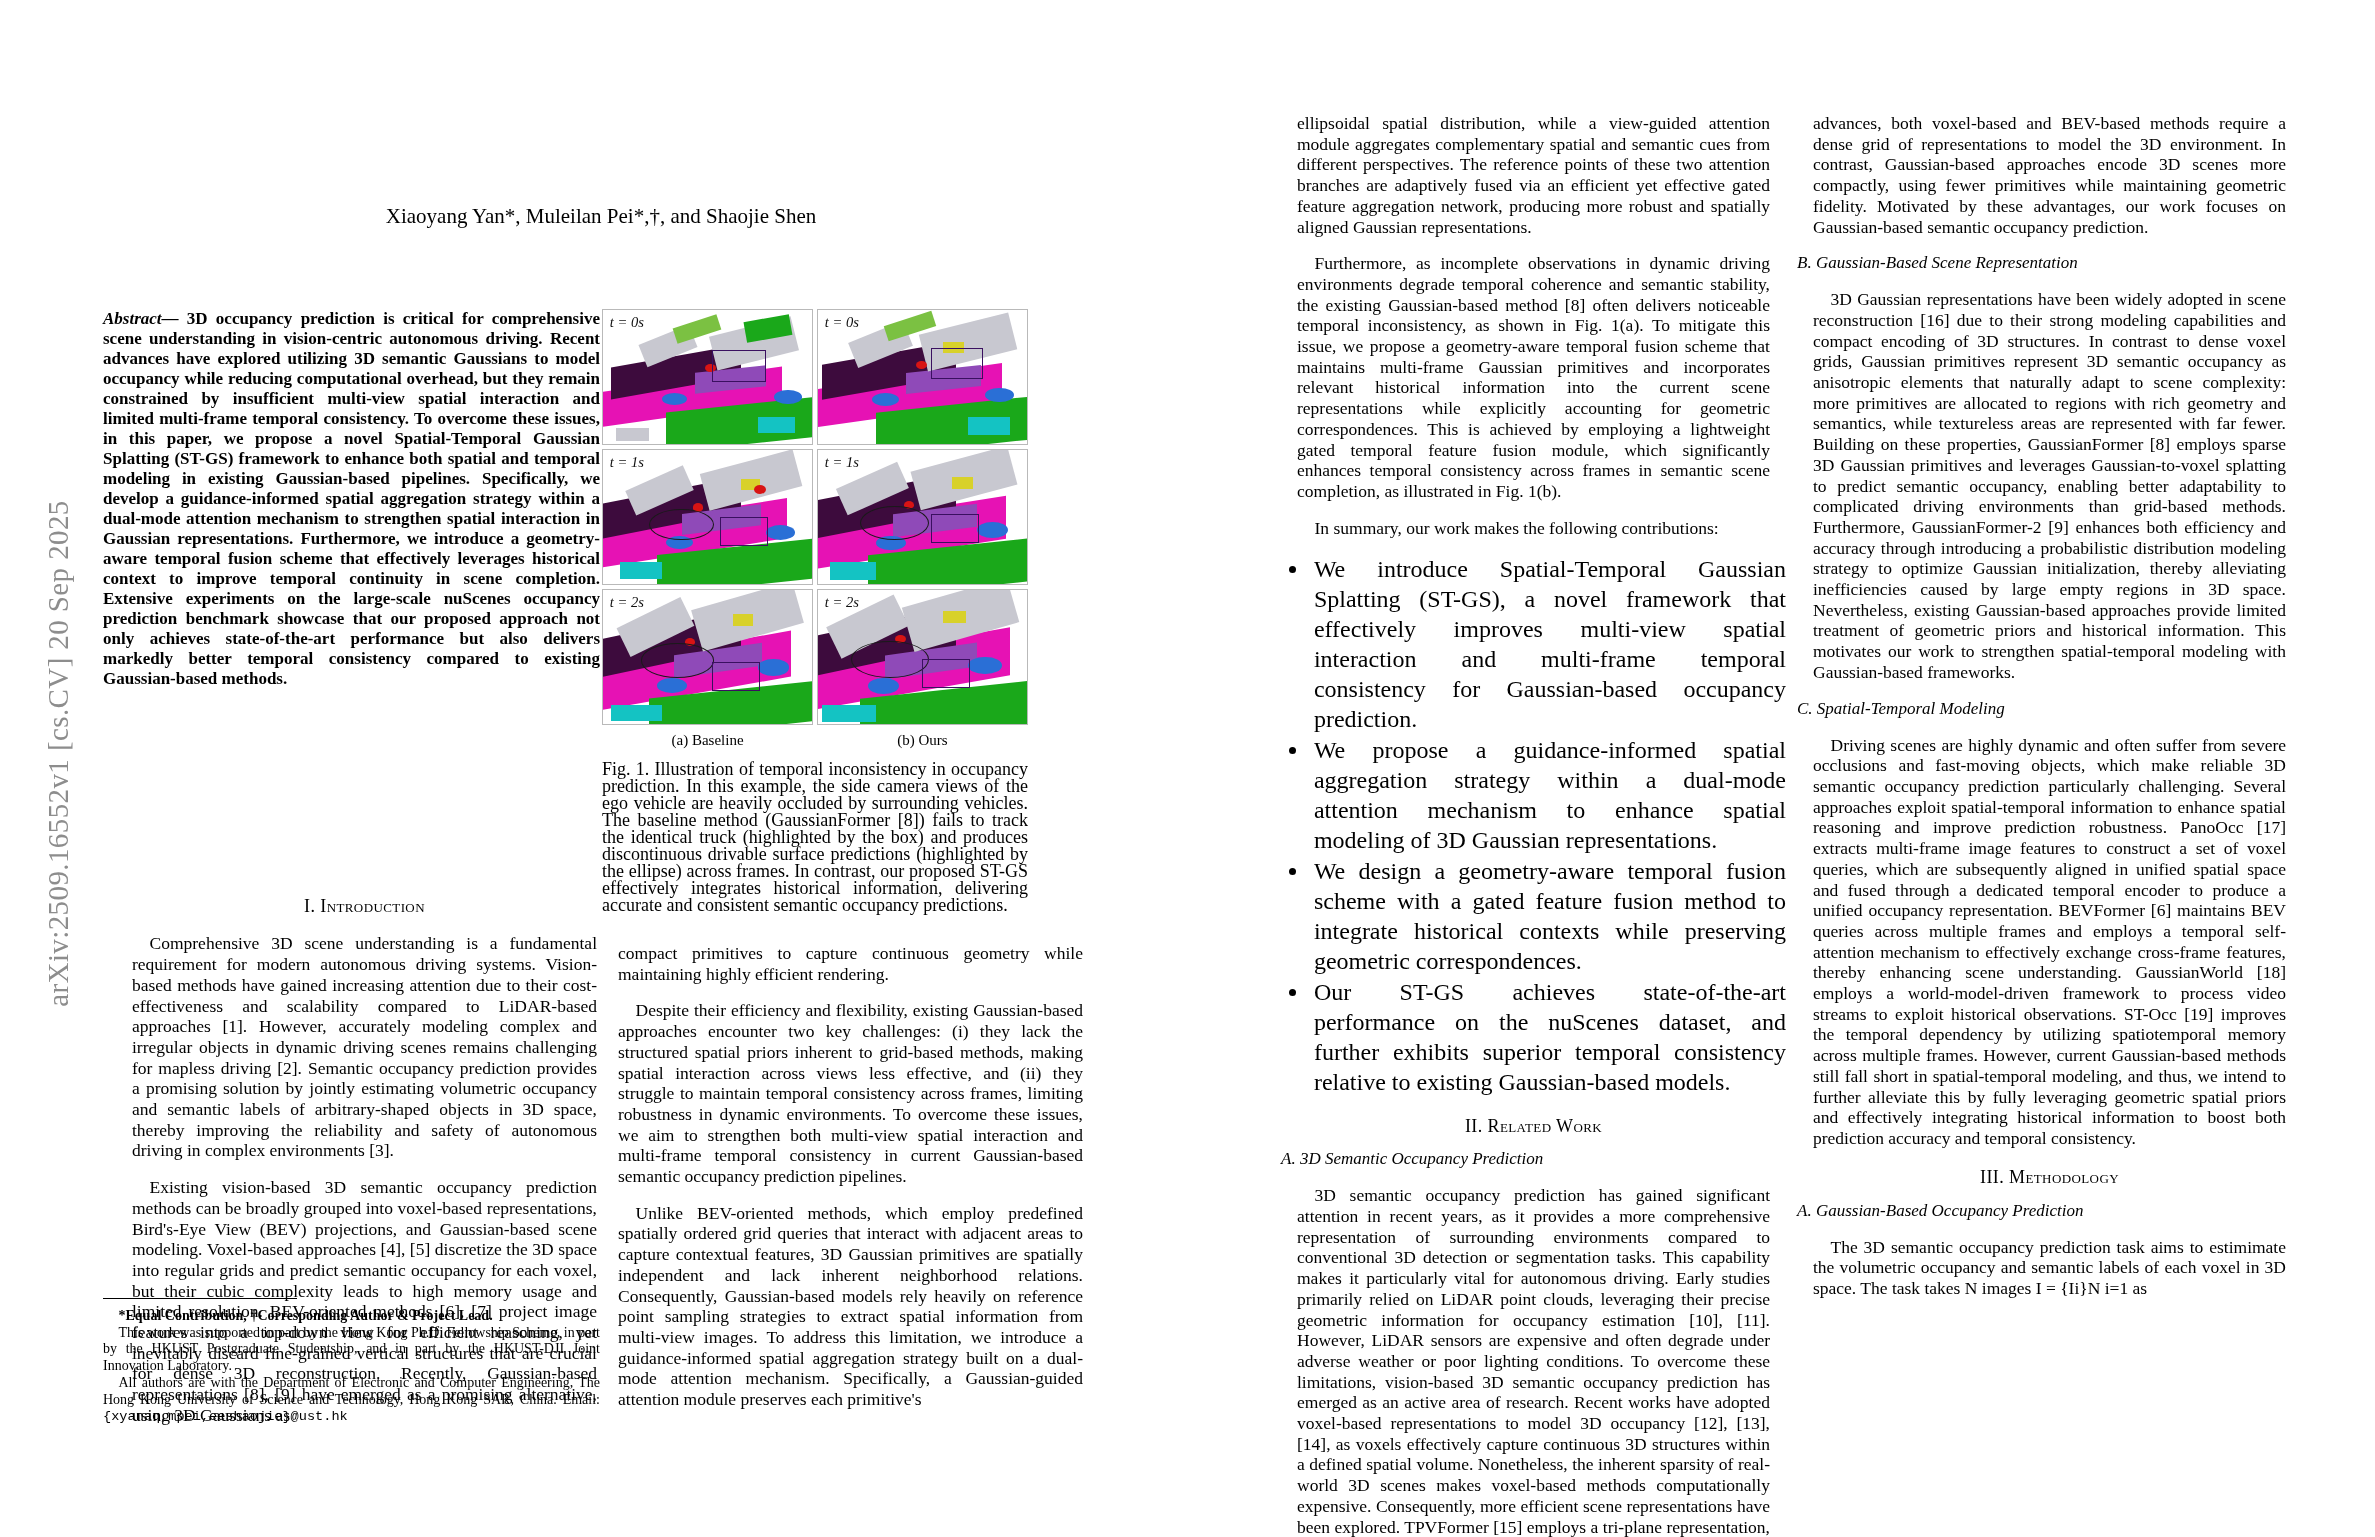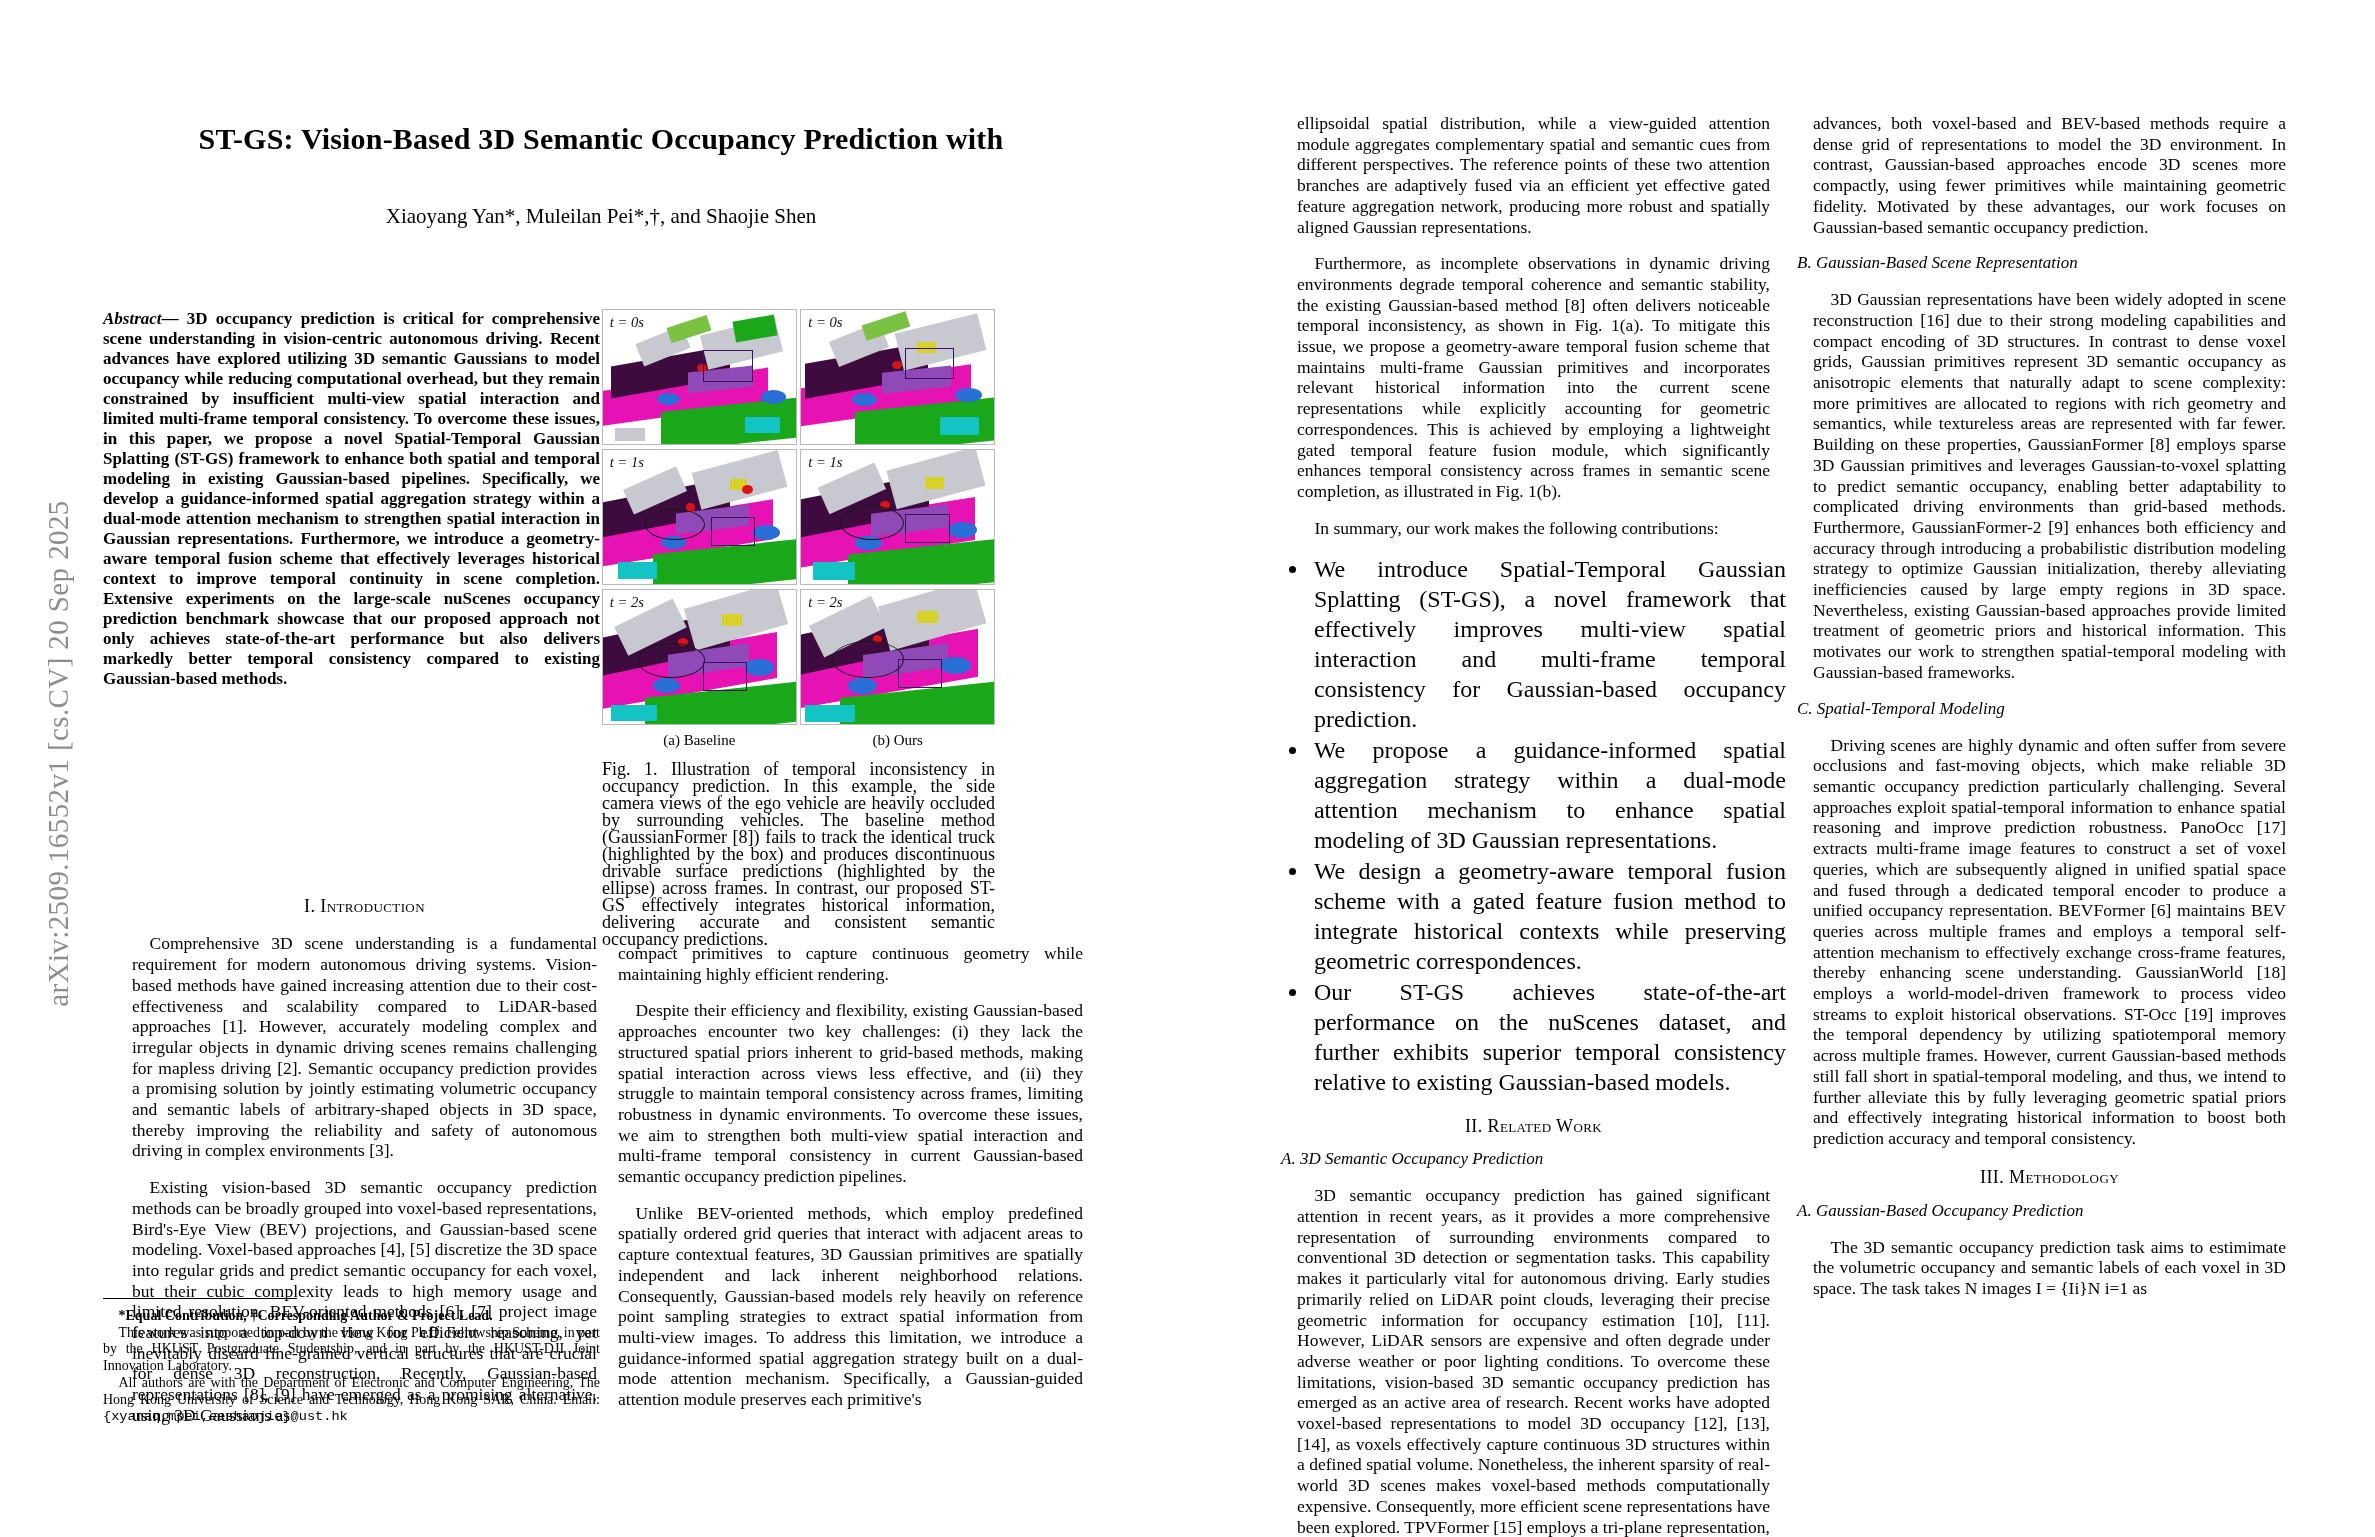--- a/index.html
+++ b/index.html
@@ -95,21 +95,21 @@
   }
   .footnote{
     position:absolute; left:103px; top:1308px; width:497px;
     font-size:14px; line-height:16.7px; text-align:justify;
   }
   .footnote p{ margin:0; text-indent:15.5px; }
   .footnote .mono{ font-family:"Liberation Mono", monospace; font-size:13.6px; }
 
   
   .figure{
-    position:absolute; left:602px; top:309px; width:393px;
+    position:absolute; left:602px; top:309px; width:426px;
   }
   .fig-grid{
     display:grid;
     grid-template-columns:1fr 1fr;
     grid-template-rows:repeat(3, 136px);
     gap:3.9px;
   }
   .fig-cell{
     position:relative;
     border:1px solid #b9b9b9;
@@ -160,21 +160,21 @@
 </style>
 </head>
 <body>
 
 <div class="page">
 
   <div class="arxiv-stamp">arXiv:2509.16552v1  [cs.CV]  20 Sep 2025</div>
 
   <div class="title-block">
     <div class="paper-title">
-      <span>ST-GS: Vision-Based 3D Semantic Occupancy Prediction with</span><br>
+      <br>
     </div>
     <div class="authors">
       <span>Xiaoyang Yan*, Muleilan Pei*,†, and Shaojie Shen</span>
     </div>
   </div>
 
   <div class="abstract">
     <span class="lead">Abstract</span><span>— 3D occupancy prediction is critical for comprehensive scene understanding in vision-centric autonomous driving. Recent advances have explored utilizing 3D semantic Gaussians to model occupancy while reducing computational overhead, but they remain constrained by insufficient multi-view spatial interaction and limited multi-frame temporal consistency. To overcome these issues, in this paper, we propose a novel Spatial-Temporal Gaussian Splatting (ST-GS) framework to enhance both spatial and temporal modeling in existing Gaussian-based pipelines. Specifically, we develop a guidance-informed spatial aggregation strategy within a dual-mode attention mechanism to strengthen spatial interaction in Gaussian representations. Furthermore, we introduce a geometry-aware temporal fusion scheme that effectively leverages historical context to improve temporal continuity in scene completion. Extensive experiments on the large-scale nuScenes occupancy prediction benchmark showcase that our proposed approach not only achieves state-of-the-art performance but also delivers markedly better temporal consistency compared to existing Gaussian-based methods.</span>
   </div>
 

